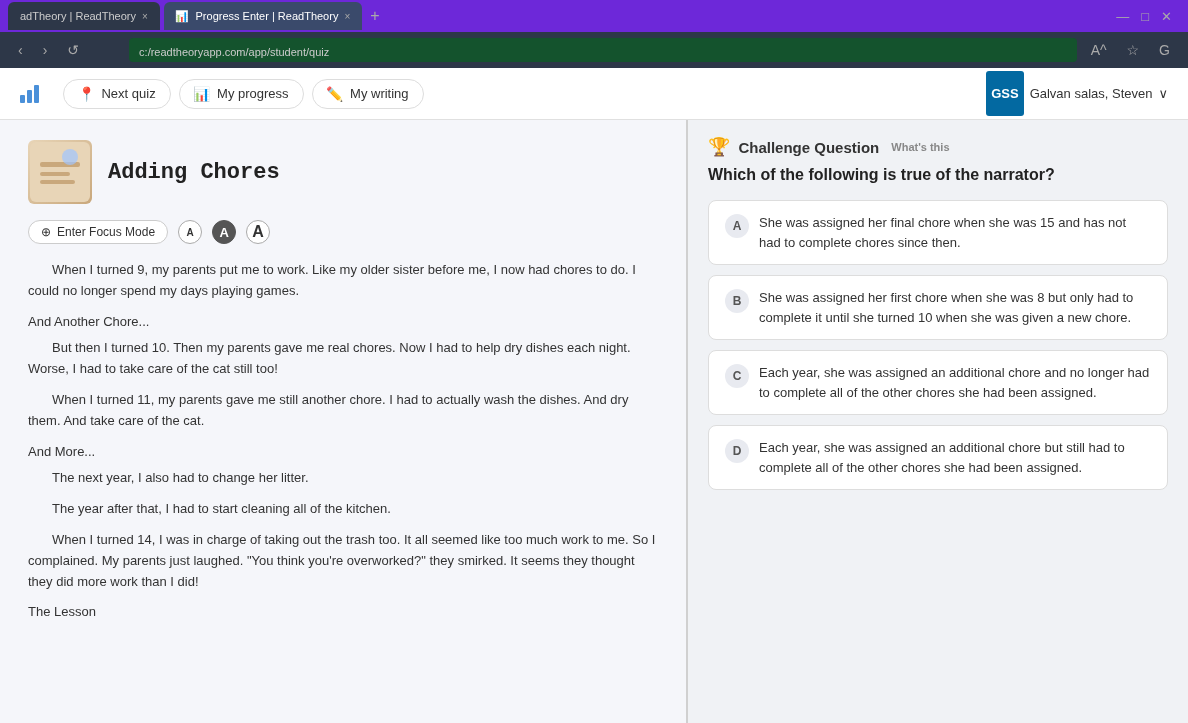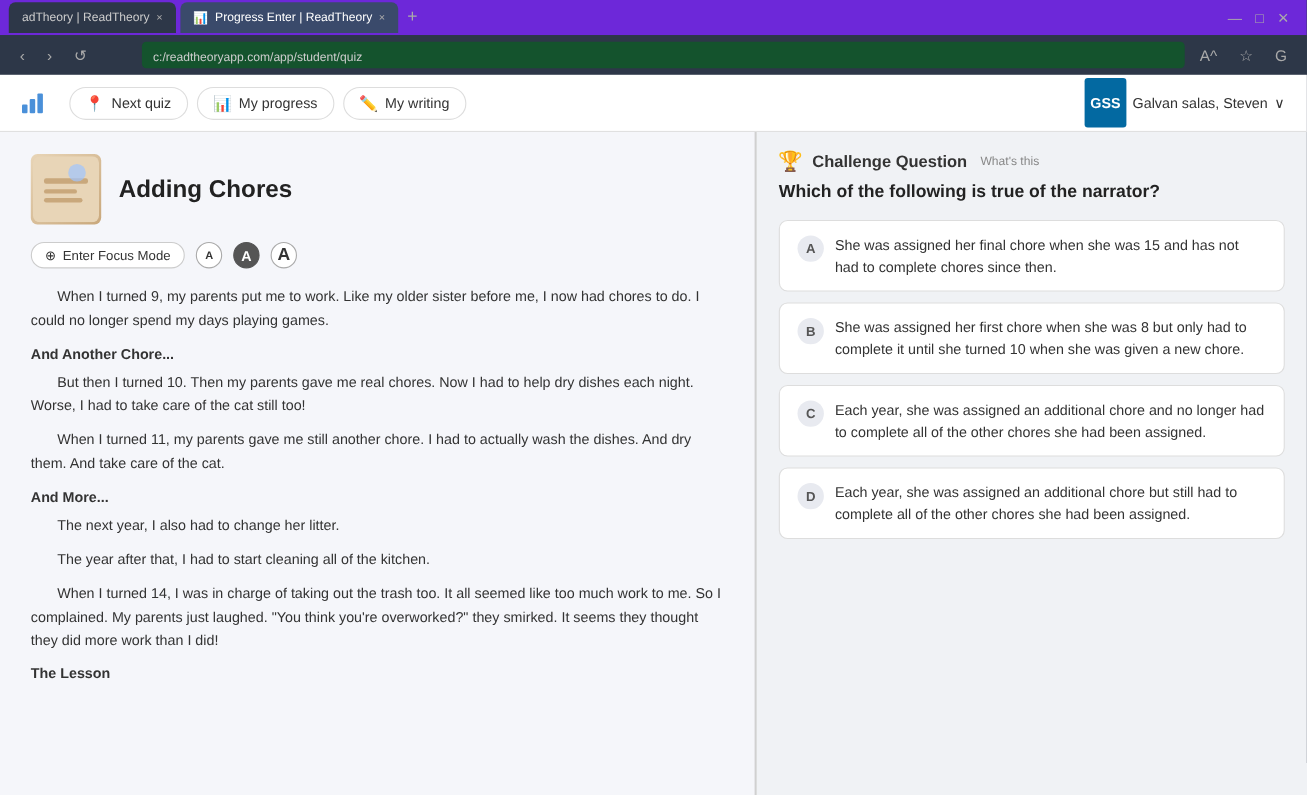--- a/index.html
+++ b/index.html
@@ -173,20 +173,21 @@
       align-items: center;
       justify-content: center;
       font-size: 28px;
       overflow: hidden;
       position: relative;
     }
     .article-title {
       font-size: 22px;
       font-weight: bold;
       color: #222;
+      font-family: Liberation Mono, monospace;
     }
 
     .toolbar {
       display: flex;
       align-items: center;
       gap: 10px;
       margin-bottom: 16px;
     }
     .focus-mode-btn {
       display: flex;
@@ -219,21 +220,21 @@
       border-color: #555;
     }
 
     .article-text {
       font-size: 13px;
       color: #333;
       line-height: 1.6;
     }
     .article-text p { margin-bottom: 10px; }
     .article-text .section-title {
-      font-weight: bold;
+      font-weight: normal;
       margin-top: 8px;
       margin-bottom: 6px;
     }
     .article-text .indented { text-indent: 24px; }
 
     
     .right-panel {
       width: 500px;
       background: #f0f2f5;
       overflow-y: auto;
@@ -252,20 +253,21 @@
     .challenge-title {
       font-size: 15px;
       font-weight: bold;
       color: #333;
     }
     .whats-this {
       font-size: 11px;
       color: #888;
       margin-left: 4px;
       cursor: pointer;
+      font-weight: bold;
     }
     .challenge-question {
       font-size: 16px;
       font-weight: bold;
       color: #222;
       margin-bottom: 16px;
     }
 
     .answer-option {
       background: #fff;

